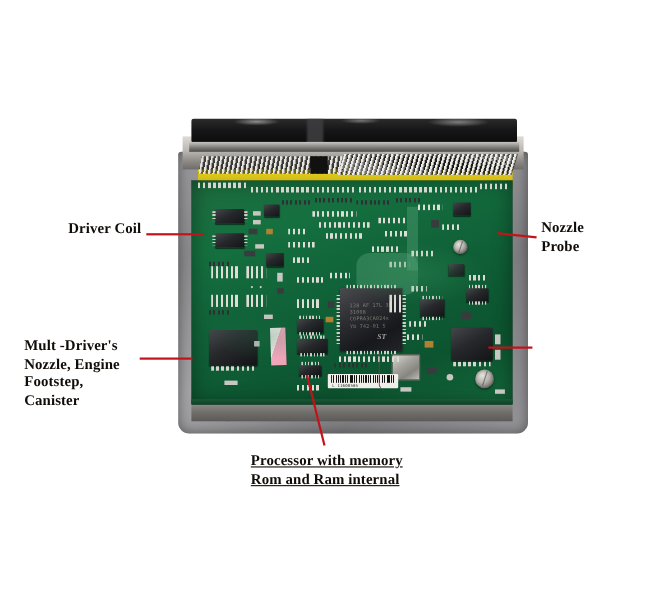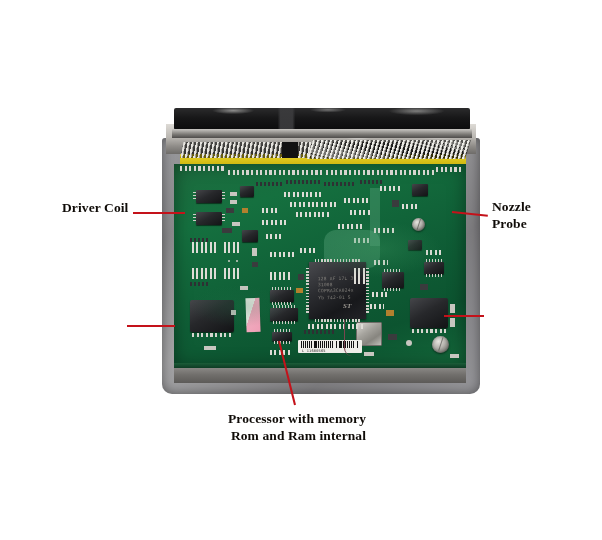--- a/index.html
+++ b/index.html
@@ -22,21 +22,21 @@
     font-family: "Liberation Serif", "DejaVu Serif", serif;
     font-weight: bold;
     font-size: 13.5px;
     line-height: 16.5px;
     color: #100c08;
     white-space: pre-line;
     letter-spacing: .1px;
   }
   .anno.right { text-align: left; }
   .anno.left  { text-align: left; }
-  .anno.center{ text-align: right; }
+  .anno.center{ text-align: left; text-decoration: underline; }
 
   .leader {
     position: absolute;
     background: #c4121a;
     transform-origin: 0 50%;
     height: 2px;
   }
 
   
   #ecu {
@@ -456,20 +456,24 @@
 
     <div style="position:absolute; left:14px; top:259px; width:292px; height:16px;
                 background:linear-gradient(180deg,#8d8b88,#706e6b 50%,#5c5a58);"></div>
     <div style="position:absolute; left:14px; top:255px; width:292px; height:5px;
                 background:linear-gradient(180deg,#1b5c38,#0d3c24);"></div>
   </div>
 
   <div class="anno left" style="left:62px; top:200px;">Driver Coil</div>
   <div class="leader" style="left:133px; top:212px; width:52px;"></div>
 
+  <div class="anno left" style="left:22px; top:306px;">Mult -Driver's
+Nozzle, Engine
+Footstep,
+Canister</div>
   <div class="leader" style="left:127px; top:325px; width:48px;"></div>
 
   <div class="anno right" style="left:492px; top:199px;">Nozzle
 Probe</div>
   <div class="leader" style="left:452px; top:211px; width:36px; transform:rotate(6deg);"></div>
 
   <div class="leader" style="left:444px; top:315px; width:40px;"></div>
 
   <div class="anno center" style="left:228px; top:411px;">Processor with memory
 Rom and Ram internal</div>

